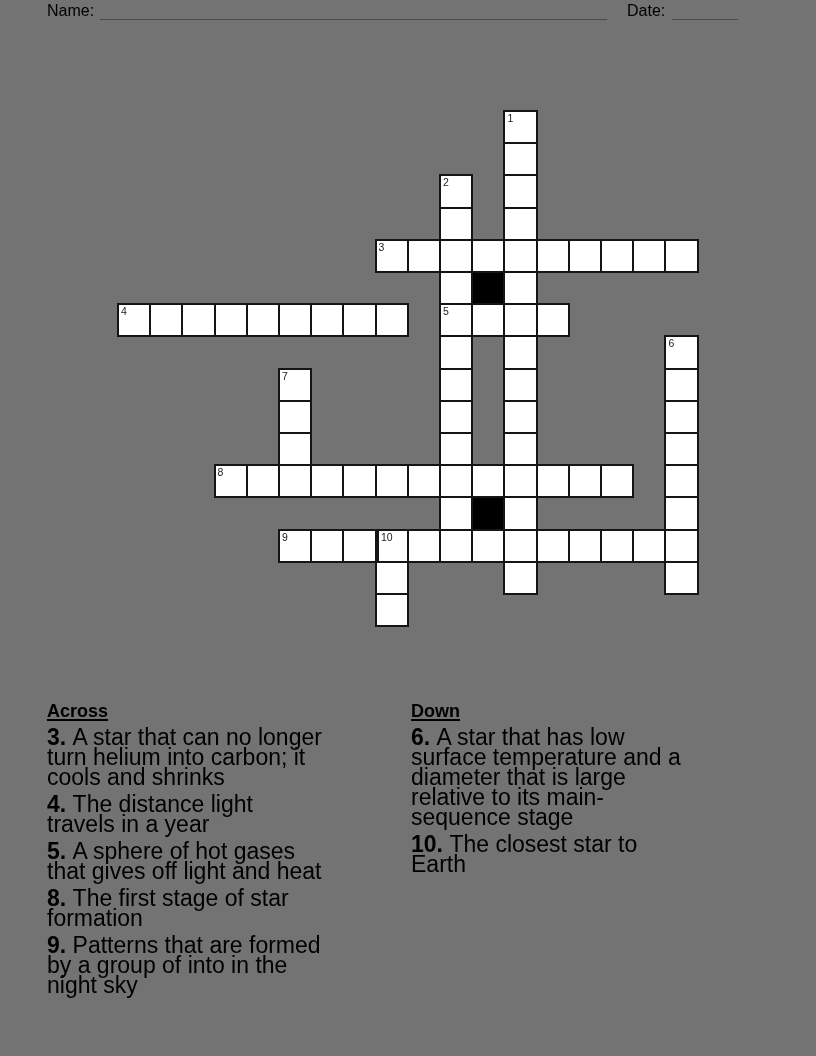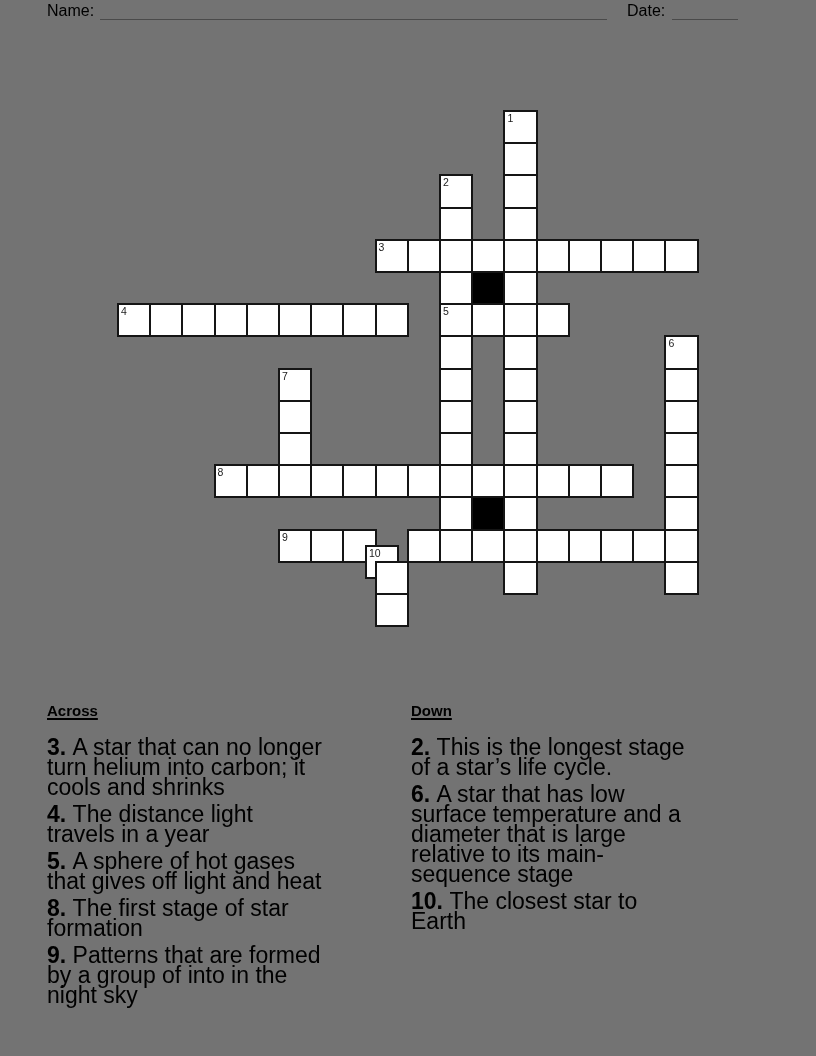--- a/index.html
+++ b/index.html
@@ -72,24 +72,24 @@
   }
 
   
   .clue-col {
     position: absolute;
     top: 700px;
   }
   .clue-col.across { left: 47px;  width: 278px; }
   .clue-col.down   { left: 411px; width: 283px; }
   .clue-heading {
-    font-size: 15px;
+    font-size: 18px;
     font-weight: bold;
     line-height: 22px;
-    margin-bottom: 15px;
+    margin-bottom: 5px;
     text-decoration: underline;
     text-decoration-thickness: 1.5px;
     text-underline-offset: 2px;
   }
   .clue {
     font-size: 23px;
     line-height: 20px;
     margin-bottom: 7px;
   }
   .clue b { font-weight: bold; }
@@ -185,21 +185,21 @@
       <div class="cell" style="left: 546.4px; top: 353.2px;"></div>
       <div class="cell" style="left: 321px; top: 385.4px;"></div>
       <div class="cell black" style="left: 353.2px; top: 385.4px;"></div>
       <div class="cell" style="left: 385.4px; top: 385.4px;"></div>
       <div class="cell" style="left: 546.4px; top: 385.4px;"></div>
       <div class="cell" style="left: 160px; top: 417.6px;">
         <span class="num">9</span>
       </div>
       <div class="cell" style="left: 192.2px; top: 417.6px;"></div>
       <div class="cell" style="left: 224.4px; top: 417.6px;"></div>
-      <div class="cell" style="left: 247px; top: 417.6px; margin-top: 16px;">
+      <div class="cell" style="left: 259px; top: 417.6px;">
         <span class="num">10</span>
       </div>
       <div class="cell" style="left: 288.8px; top: 417.6px;"></div>
       <div class="cell" style="left: 321px; top: 417.6px;"></div>
       <div class="cell" style="left: 353.2px; top: 417.6px;"></div>
       <div class="cell" style="left: 385.4px; top: 417.6px;"></div>
       <div class="cell" style="left: 417.6px; top: 417.6px;"></div>
       <div class="cell" style="left: 449.8px; top: 417.6px;"></div>
       <div class="cell" style="left: 482px; top: 417.6px;"></div>
       <div class="cell" style="left: 514.2px; top: 417.6px;"></div>
@@ -217,19 +217,18 @@
         <p class="clue"><b>4. </b><span>The distance light travels in a year</span></p>
         <p class="clue"><b>5. </b><span>A sphere of hot gases that gives off light and heat</span></p>
         <p class="clue"><b>8. </b><span>The first stage of star formation</span></p>
         <p class="clue"><b>9. </b><span>Patterns that are formed by a group of into in the night sky</span></p>
       </div>
   </div>
 
   <div class="clue-col down">
     <div class="clue-heading">Down</div>
     <div>
-        <p class="clue"><b>2. </b><span>This is the longest stage of a star’s life cycle.</span></p>
         <p class="clue"><b>6. </b><span>A star that has low surface temperature and a diameter that is large relative to its main-sequence stage</span></p>
         <p class="clue"><b>10. </b><span>The closest star to Earth</span></p>
       </div>
   </div>
 
 </div>
 
 </body></html>

